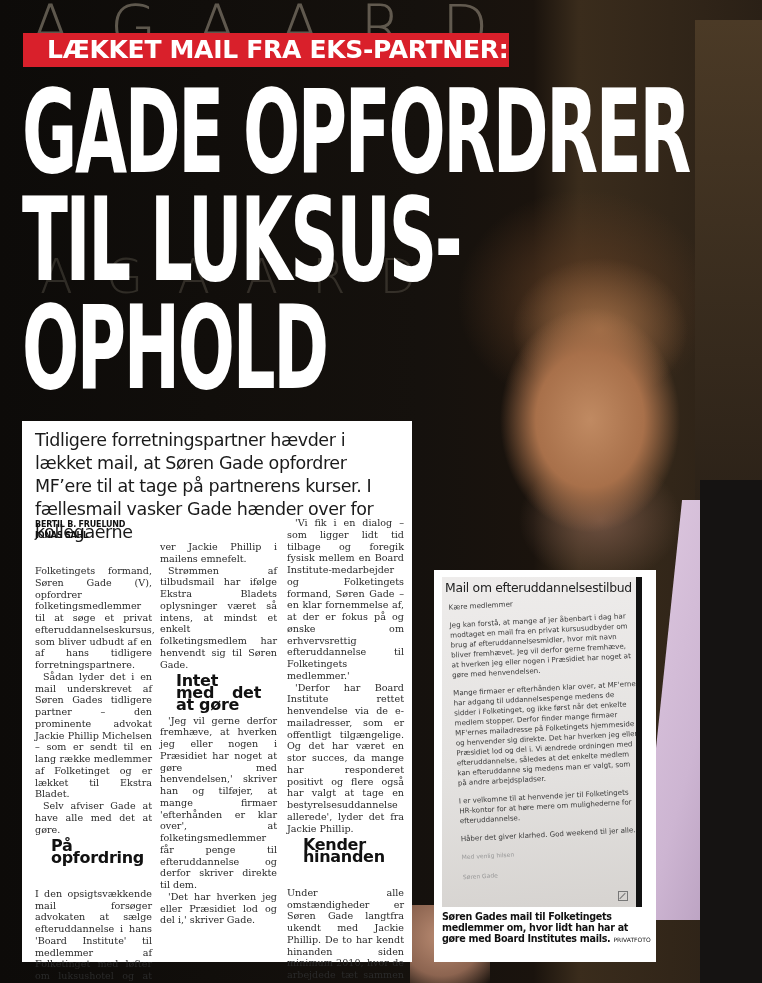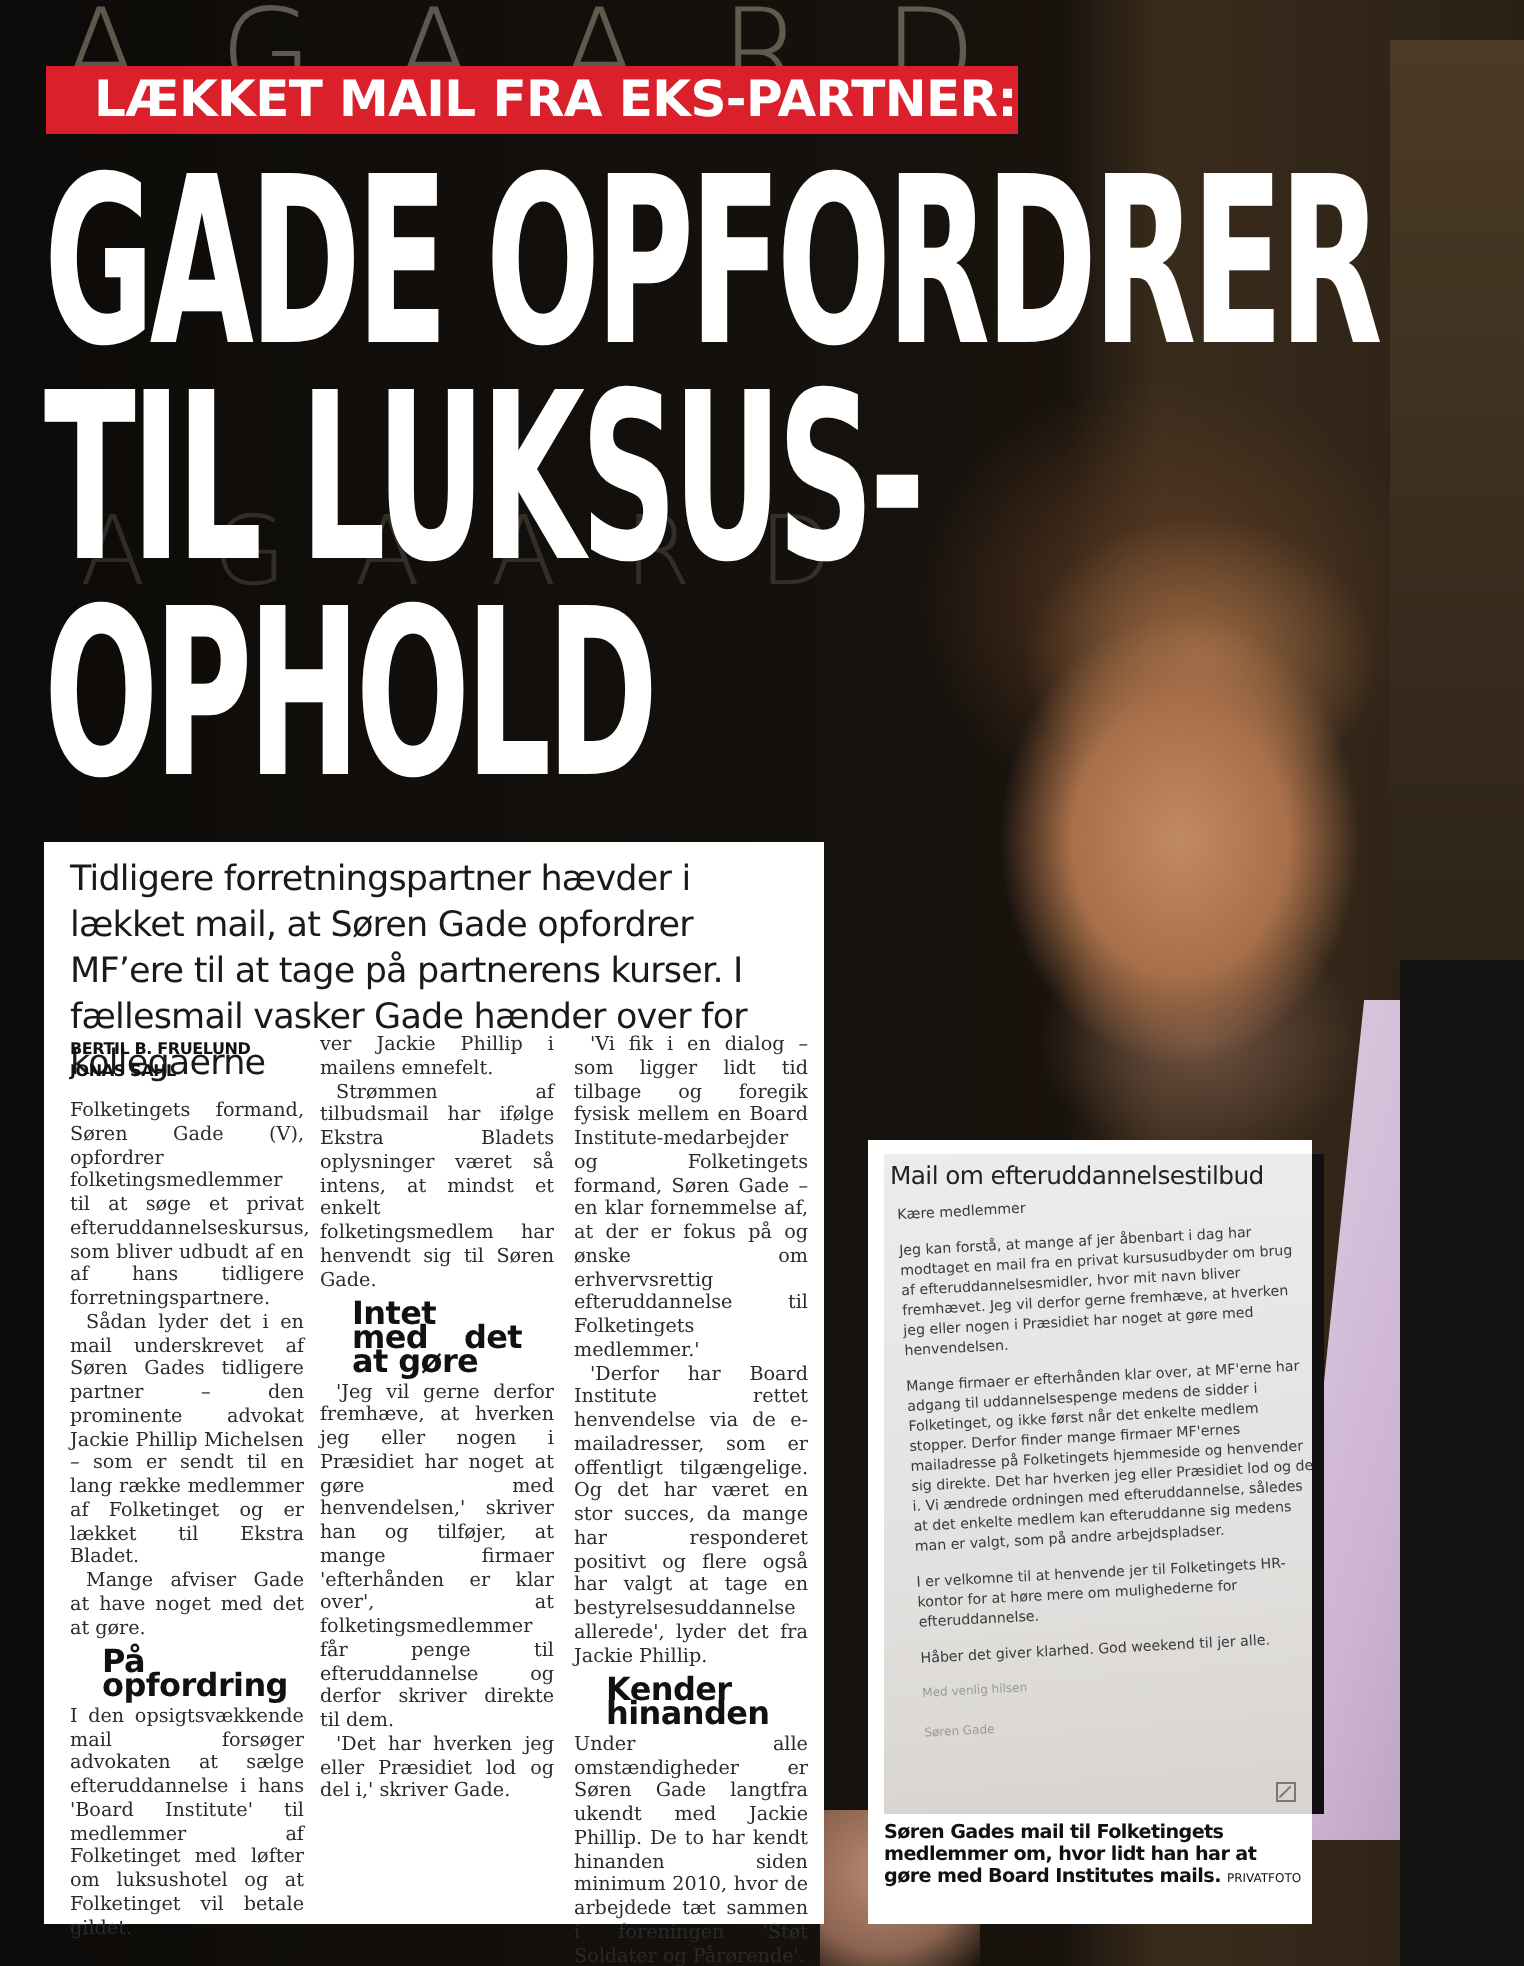--- a/index.html
+++ b/index.html
@@ -59,30 +59,30 @@
   .col {
     position: absolute; top: 98px; width: 117px; font-size: 9.6px; line-height: 11.75px;
     color: #2a2a2a; text-align: justify; hyphens: manual;
   }
   .col.c1 { left: 13px; }
   .col.c2 { left: 138px; top: 96px; }
   .col.c3 { left: 265px; top: 96px; }
   .byline { font-family: "DejaVu Sans", sans-serif; font-weight: 700; font-size: 8px; line-height: 11px;
     color: #111; margin-bottom: 9px; letter-spacing: -0.2px; }
   .col p { text-indent: 8px; }
-  .col p.first { text-indent: 0; }
+  .col p.first { text-indent: 0; margin-top: 24px; }
   .subhead { font-family: "DejaVu Sans", sans-serif; font-weight: 700; font-size: 16px;
     color: #111; margin: 5px 16px 4px; letter-spacing: -0.3px; }
 
   
   .inset {
     position: absolute; left: 434px; top: 570px; width: 222px; height: 392px; background: #fff;
   }
   .screen {
-    position: absolute; left: 8px; top: 7px; width: 220px; height: 330px;
+    position: absolute; left: 8px; top: 7px; width: 200px; height: 330px;
     background: linear-gradient(175deg, #eeeceb 0%, #e3e1df 60%, #d6d3d0 100%);
     font-family: "DejaVu Sans", sans-serif; color: #3a3a3a; overflow: hidden;
     border-right: 6px solid #111;
   }
   .screen .mail-title { font-size: 12.4px; font-weight: 400; color: #222; padding: 3px 0 0 3px; letter-spacing: -0.3px; }
   .screen .mail-body { padding: 8px 4px 0 6px; font-size: 7.1px; line-height: 10px; transform: rotate(-3deg); transform-origin: left top; }
   .screen .mail-body p { margin-bottom: 8px; }
   .screen .mail-sign { font-size: 6px; color: #999; margin-bottom: 10px; }
   .screen .compose-icon { position: absolute; right: 8px; bottom: 6px; width: 10px; height: 10px; border: 1px solid #777; }
   .screen .compose-icon::after { content: ""; position: absolute; left: 3px; top: 0px; width: 1px; height: 8px; background: #777; transform: rotate(45deg); }
@@ -117,21 +117,21 @@
   <div class="deck">Tidligere forretningspartner hævder i lækket mail, at Søren Gade opfordrer MF’ere til at tage på partnerens kurser. I fællesmail vasker Gade hænder over for kollegaerne</div>
 
   <div class="col c1">
     <div class="byline">
       <div>BERTIL B. FRUELUND</div>
       <div>JONAS SAHL</div>
     </div>
     <div class="col-body">
         <p class="first">Folketingets formand, Søren Gade (V), opfordrer folketingsmedlemmer til at søge et privat efteruddannelseskursus, som bliver udbudt af en af hans tidligere forretningspartnere.</p>
         <p class="">Sådan lyder det i en mail underskrevet af Søren Gades tidligere partner – den prominente advokat Jackie Phillip Michelsen – som er sendt til en lang række medlemmer af Folketinget og er lækket til Ekstra Bladet.</p>
-        <p class="">Mange afviser Gade at have noget med det at gøre.</p>
+        <p class="">Selv afviser Gade at have alle med det at gøre.</p>
         <div class="subhead">På opfordring</div>
         <p class="first">I den opsigtsvækkende mail forsøger advokaten at sælge efteruddannelse i hans 'Board Institute' til medlemmer af Folketinget med løfter om luksushotel og at Folketinget vil betale gildet.</p>
       </div>
   </div>
   <div class="col c2">
     <div class="col-body">
         <p class="first">ver Jackie Phillip i mailens emnefelt.</p>
         <p class="">Strømmen af tilbudsmail har ifølge Ekstra Bladets oplysninger været så intens, at mindst et enkelt folketingsmedlem har henvendt sig til Søren Gade.</p>
         <div class="subhead">Intet med det at gøre</div>
         <p class="">'Jeg vil gerne derfor fremhæve, at hverken jeg eller nogen i Præsidiet har noget at gøre med henvendelsen,' skriver han og tilføjer, at mange firmaer 'efterhånden er klar over', at folketingsmedlemmer får penge til efteruddannelse og derfor skriver direkte til dem.</p>

